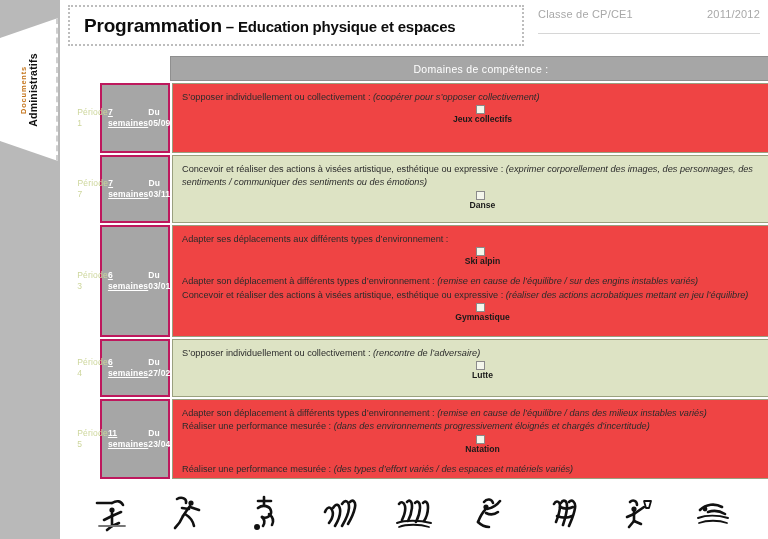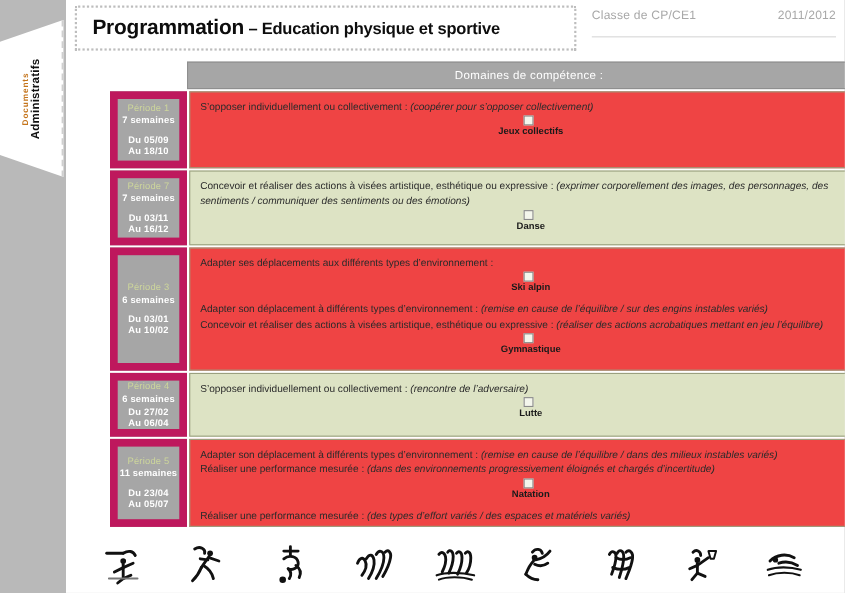--- a/index.html
+++ b/index.html
@@ -61,27 +61,27 @@
     height:25px;background:#a6a6a6;border:1px solid #8f8f8f;
     display:flex;align-items:center;justify-content:center;
     margin-left:70px;width:622px;box-sizing:border-box;
   }
   .thead span{font-size:10.5px;color:#ffffff;letter-spacing:.3px;}
 
   .row{display:flex;margin-top:2px;}
   .row:first-of-type{margin-top:2px;}
 
   .per{
-    width:70px;flex:0 0 70px;background:#a6a6a6;border:7px solid #be185d;
+    width:70px;flex:0 0 70px;background:#a6a6a6;border:2px solid #be185d;
     box-sizing:border-box;
-    display:flex;flex-direction:column;align-items:center;justify-content:center;
-    color:#ffffff;text-align:center;line-height:1.25;
+    display:flex;flex-direction:row;align-items:center;justify-content:center;
+    color:#ffffff;text-align:left;line-height:1.25;
   }
   .per .p-name{font-size:8.5px;color:#cdd69b;font-weight:normal;letter-spacing:.2px;}
-  .per .p-weeks{font-size:8.5px;color:#ffffff;font-weight:bold;letter-spacing:.2px;}
+  .per .p-weeks{font-size:8.5px;color:#ffffff;font-weight:bold;letter-spacing:.2px;text-decoration:underline;}
   .per .p-gap{height:7px;}
   .per .p-from,.per .p-to{font-size:8.5px;color:#ffffff;font-weight:bold;letter-spacing:.2px;}
 
   .cell{
     flex:1;margin-left:2px;border:1px solid #9aa07f;box-sizing:border-box;
     padding:7px 8px 7px 9px;
   }
   .cell.light{background:#ef4444;}
   .cell.dark{background:#dde3c4;}
 
@@ -116,21 +116,21 @@
     <div class="tab-text">
       <span class="tab-doc">Documents</span>
       <span class="tab-adm">Administratifs</span>
     </div>
   </div>
 
   <div class="page">
 
     <div class="title-box">
       <div class="title">
-        <span>Programmation</span><span class="sub"> – </span><span class="sub">Education physique et sportive</span>
+        <span>Programmation</span><span class="sub"> – </span><span class="sub">Education physique et espaces</span>
       </div>
     </div>
 
     <div class="meta">
       <span>Classe de CP/CE1</span>
       <span>2011/2012</span>
     </div>
 
     <div class="table">
       <div class="thead">

